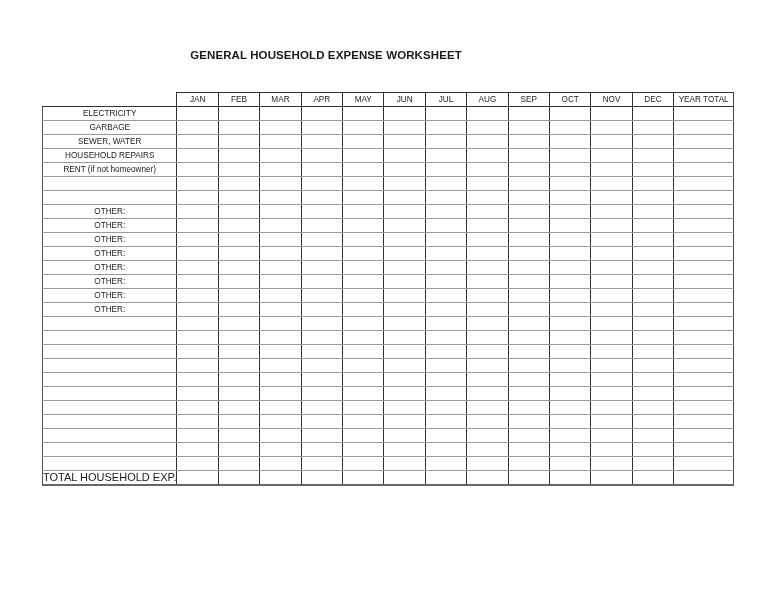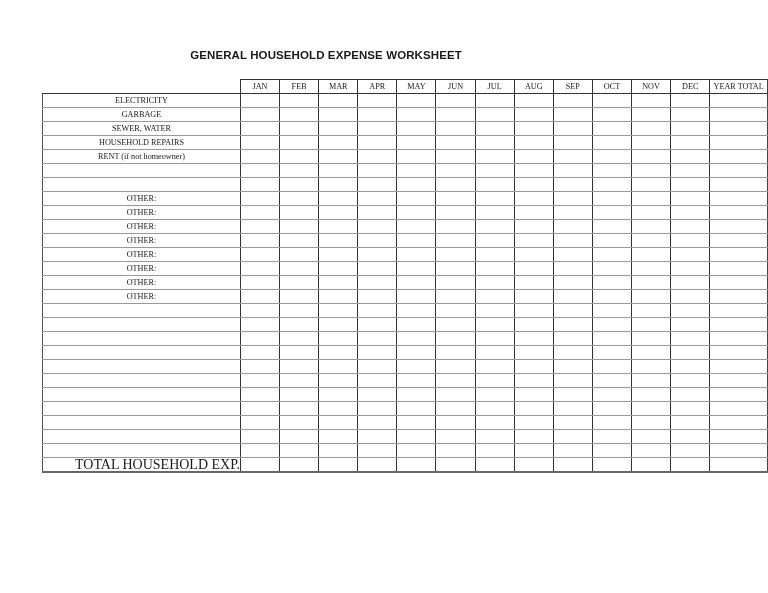--- a/index.html
+++ b/index.html
@@ -1,24 +1,24 @@
 <!DOCTYPE html>
 <html><head>
 <meta charset="utf-8">
 <style>
   html, body { margin: 0; padding: 0; background: #ffffff; }
   body { width: 768px; height: 593px; position: relative; overflow: hidden; font-family: "Liberation Sans", sans-serif; color: #1a1a1a; }
   .title { position: absolute; left: 0; width: 652px; top: 49px; text-align: center; font-weight: bold; font-size: 11.5px; letter-spacing: 0.1px; }
-  table.ws { position: absolute; left: 42px; top: 79px; border-collapse: collapse; table-layout: fixed; font-family: Liberation Serif, serif; }
+  table.ws { position: absolute; left: 42px; top: 92px; border-collapse: collapse; table-layout: fixed; }
   table.ws td, table.ws th { padding: 0; height: 13px; font-size: 8.2px; font-weight: normal; line-height: 13px; overflow: hidden; white-space: nowrap; }
   th.mon { border: 1.3px solid #333; text-align: center; }
   th.blank { border: none; border-bottom: 1.3px solid #333; }
   td.lbl { border-left: 1.6px solid #555; border-right: 1.3px solid #333; border-bottom: 1px solid #999; padding-left: 2px; text-align: center; margin-top: 20px; }
   td.cell { border-left: 1.3px solid #333; border-right: 1.3px solid #333; border-bottom: 1px solid #999; }
-  tr.total td { border-top: 1.3px solid #333; border-bottom: 2.2px solid #666; font-size: 14px; padding-left: 32px; }
+  tr.total td { border-top: 1.3px solid #333; border-bottom: 2.2px solid #666; font-size: 11px; }
   tr.total td.lbl { border-left: 1.6px solid #555; }
   td.yt, th.yt { border-right: 1.6px solid #444; }
 </style>
 </head>
 <body>
 
 <div class="title">GENERAL HOUSEHOLD EXPENSE WORKSHEET</div>
 
 <table class="ws">
   <colgroup>

